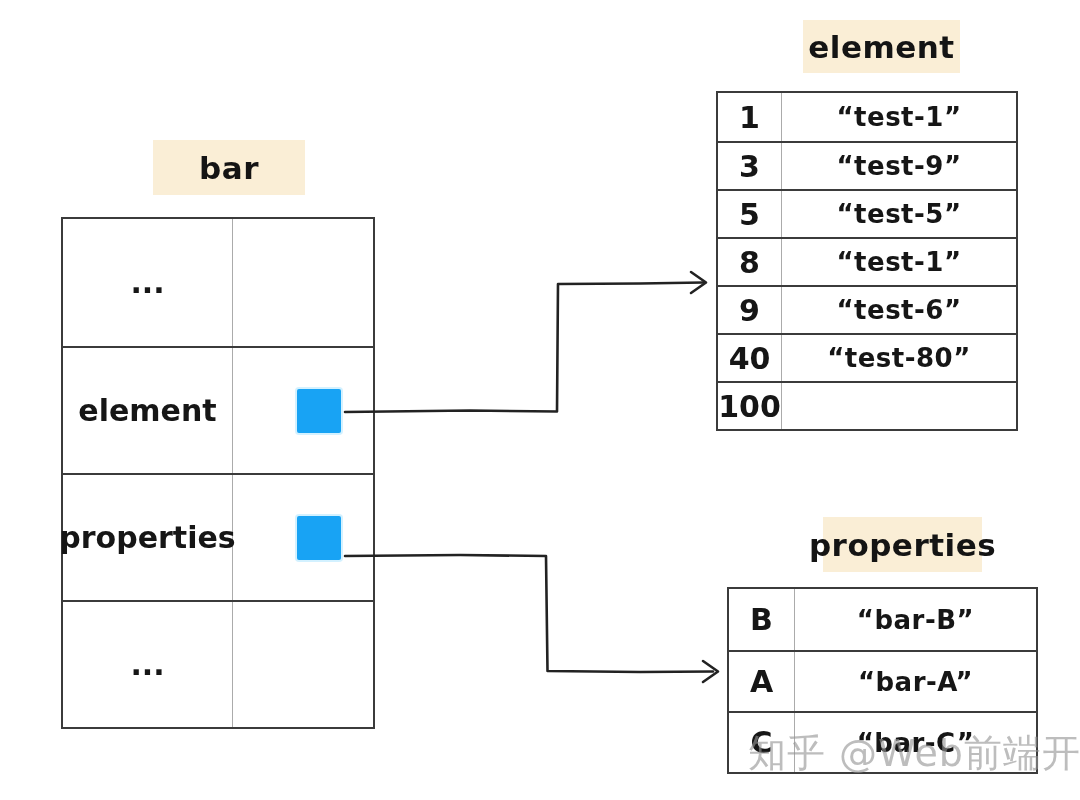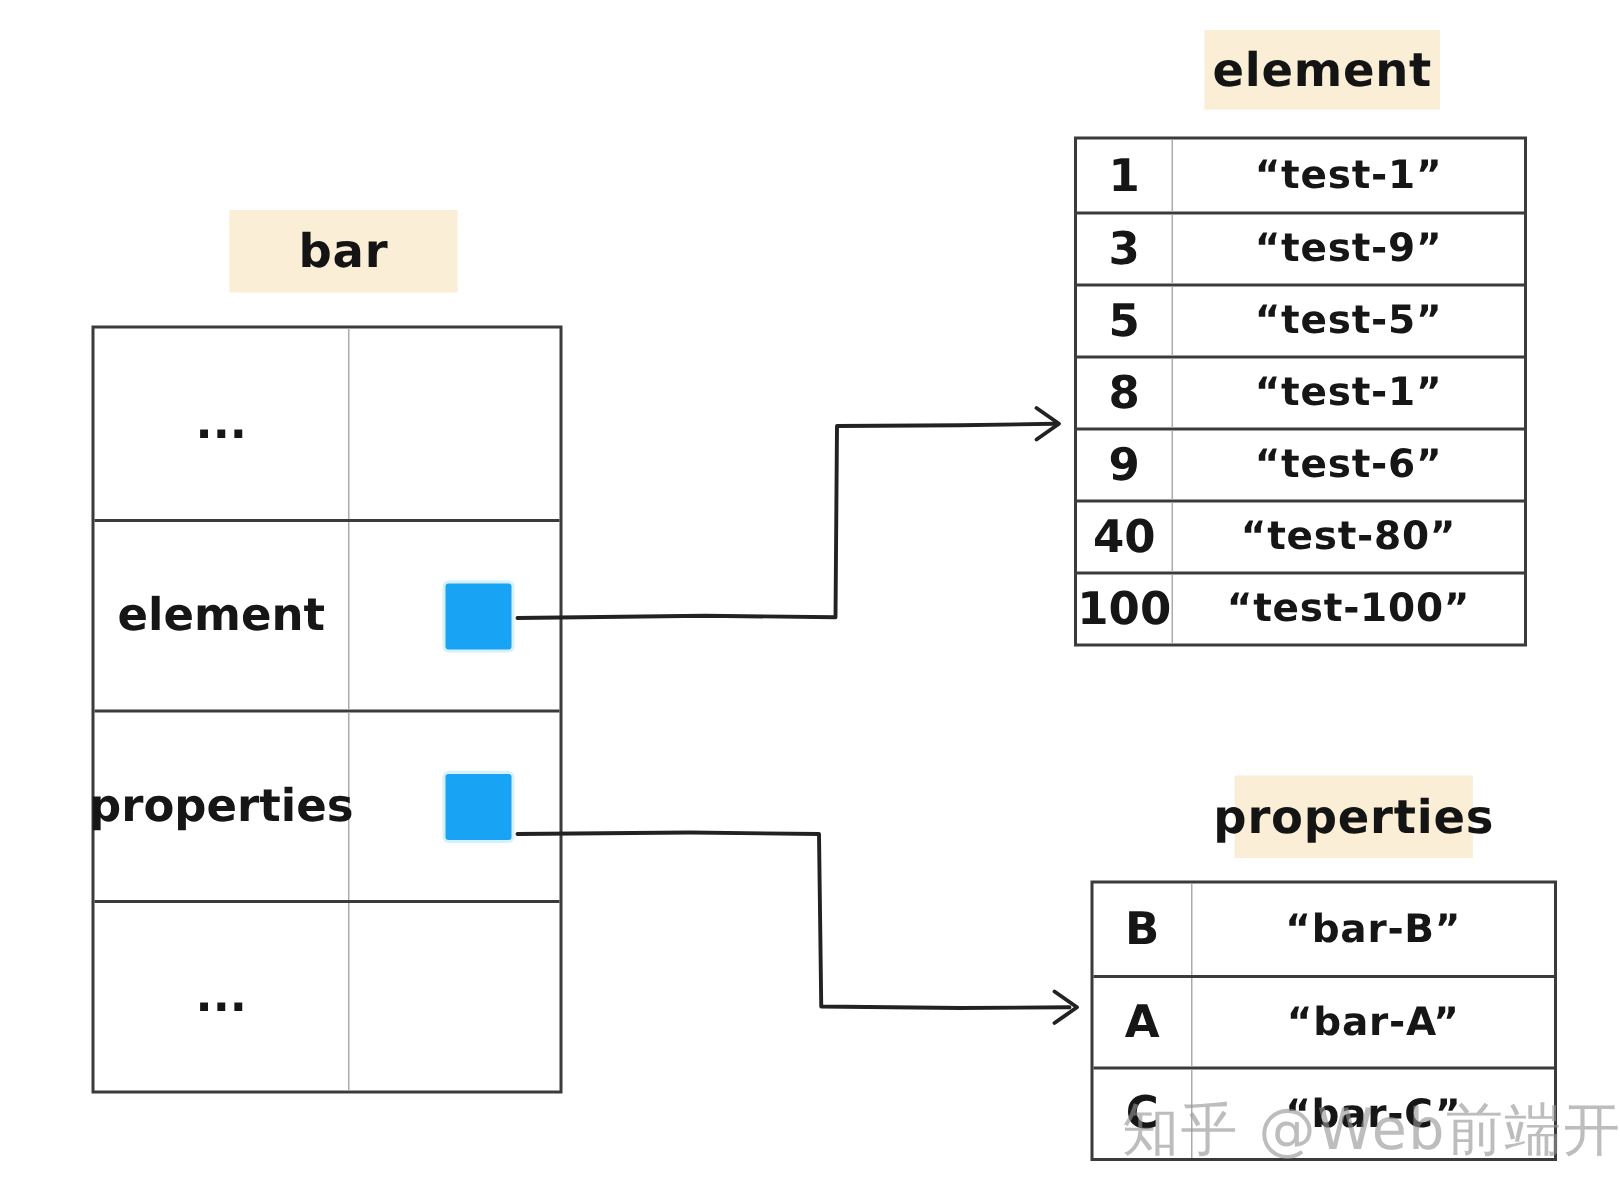--- a/index.html
+++ b/index.html
@@ -185,21 +185,20 @@
         <div class="kv-val">“test-6”</div>
       </div>
 
       <div class="kv-row">
         <div class="kv-key">40</div>
         <div class="kv-val">“test-80”</div>
       </div>
 
       <div class="kv-row">
         <div class="kv-key">100</div>
-        <div class="kv-val">“test-100”</div>
       </div>
     </div>
 
   <div class="kv-table kv-properties">
 
       <div class="kv-row">
         <div class="kv-key">B</div>
         <div class="kv-val">“bar-B”</div>
       </div>
 

